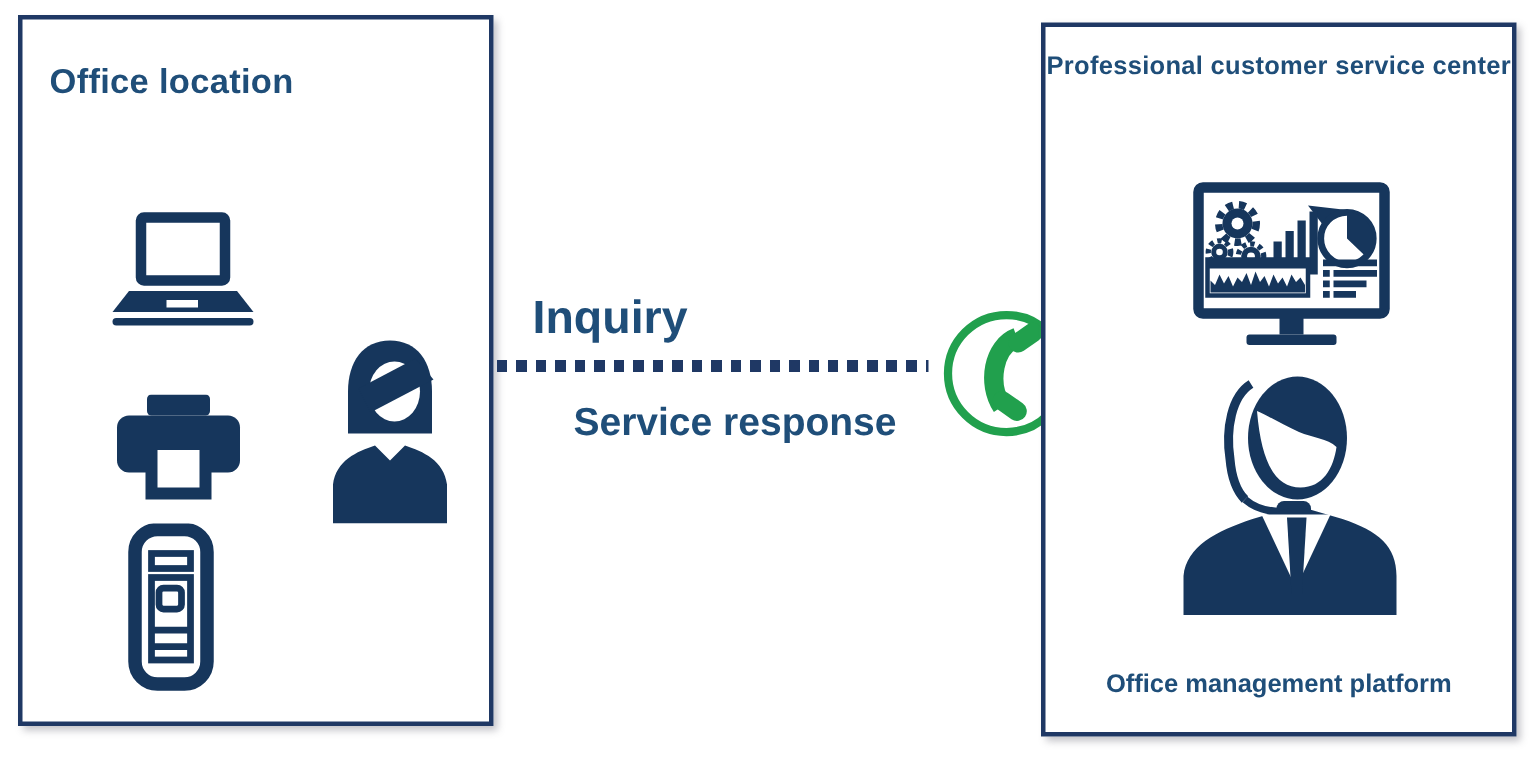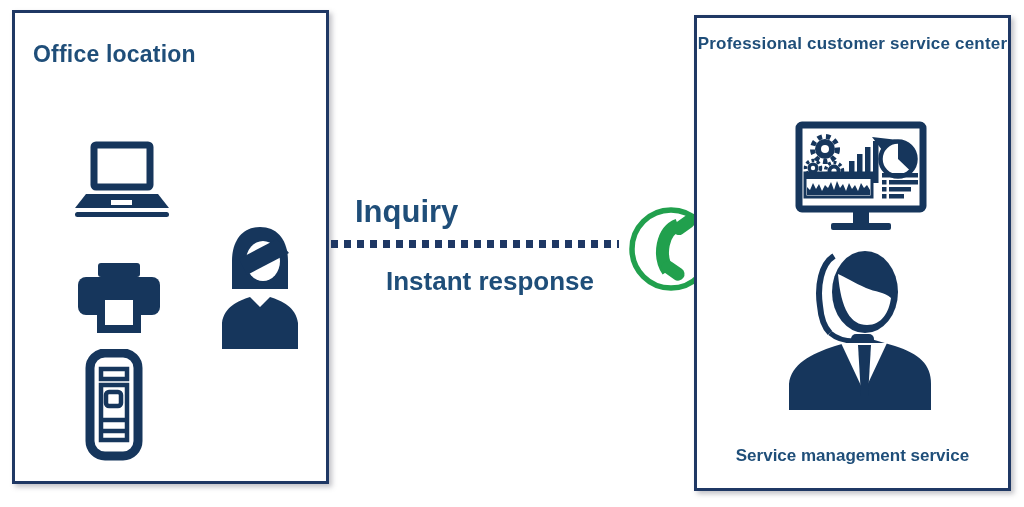--- a/index.html
+++ b/index.html
@@ -83,35 +83,35 @@
       <path d="M49,2 C31,2 21,16 21,36 L21,64 L77,64 L77,36 C77,16 67,2 49,2 Z" fill="#16365C"></path>
       <ellipse cx="52" cy="36" rx="17" ry="20" fill="#fff"></ellipse>
       <polygon points="28,34 66,14 78,28 36,50" fill="#16365C"></polygon>
       <path d="M11,124 L11,98 C13,82 27,76 39,72 L49,82 L59,72 C71,76 85,82 87,98 L87,124 Z" fill="#16365C"></path>
     </svg>
   </div>
 </div>
 
 <div id="inquiry-label">Inquiry</div>
 <div id="dotted-line"></div>
-<div id="response-label">Instant response</div>
+<div id="response-label">Service response</div>
 
 <div id="phone-patch"></div>
 <div class="icon" id="phone-icon">
   <svg viewBox="0 0 90 90" width="90" height="90">
     <circle cx="45" cy="45" r="39" fill="#fff" stroke="#21A04D" stroke-width="5.5"></circle>
     <path d="M52,21 C36,27 32,52 42,67" fill="none" stroke="#21A04D" stroke-width="13"></path>
     <rect x="45" y="15" width="25" height="13" rx="6.5" fill="#21A04D" transform="rotate(-35 57 21)"></rect>
     <rect x="35" y="60" width="25" height="13" rx="6.5" fill="#21A04D" transform="rotate(35 47 66)"></rect>
   </svg>
 </div>
 
 <div class="panel" id="right-panel">
   <div class="panel-title" id="right-title">Professional customer service center</div>
-  <div id="right-caption">Service management service</div>
+  <div id="right-caption">Office management platform</div>
 </div>
 
 <div class="icon" id="dashboard-monitor-icon">
   <svg viewBox="0 0 134 114" width="134" height="114">
     <rect x="5" y="4" width="124" height="84" rx="3" fill="#fff" stroke="#16365C" stroke-width="7"></rect>
     <rect x="59" y="88" width="16" height="14" fill="#16365C"></rect>
     <rect x="37" y="102" width="60" height="7" rx="2" fill="#16365C"></rect>
 
     <g>
       <circle cx="31" cy="28" r="10" fill="#16365C"></circle>

